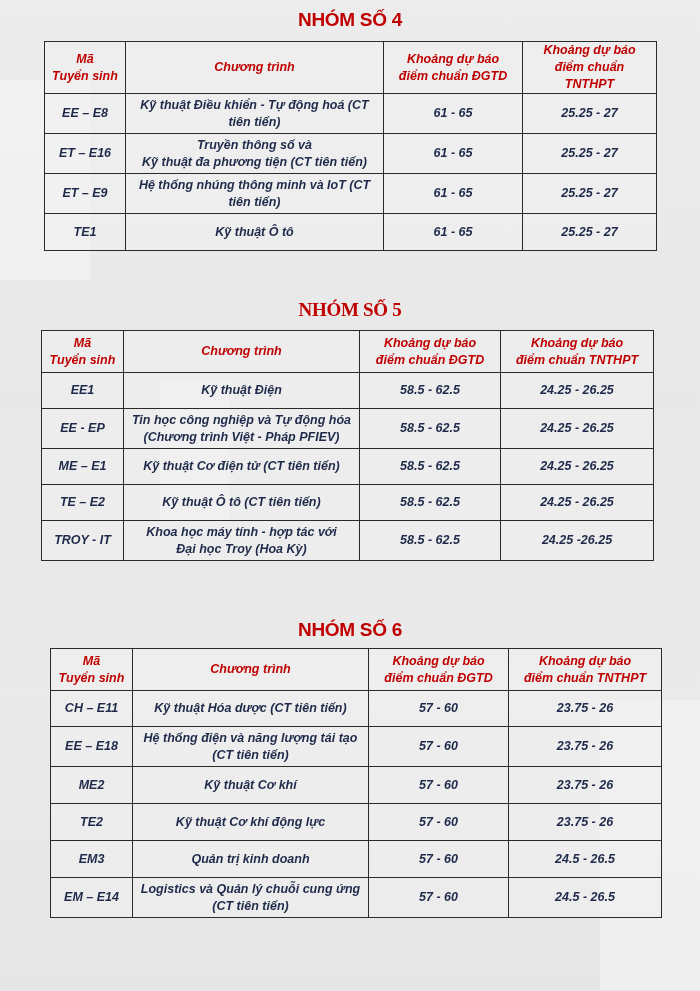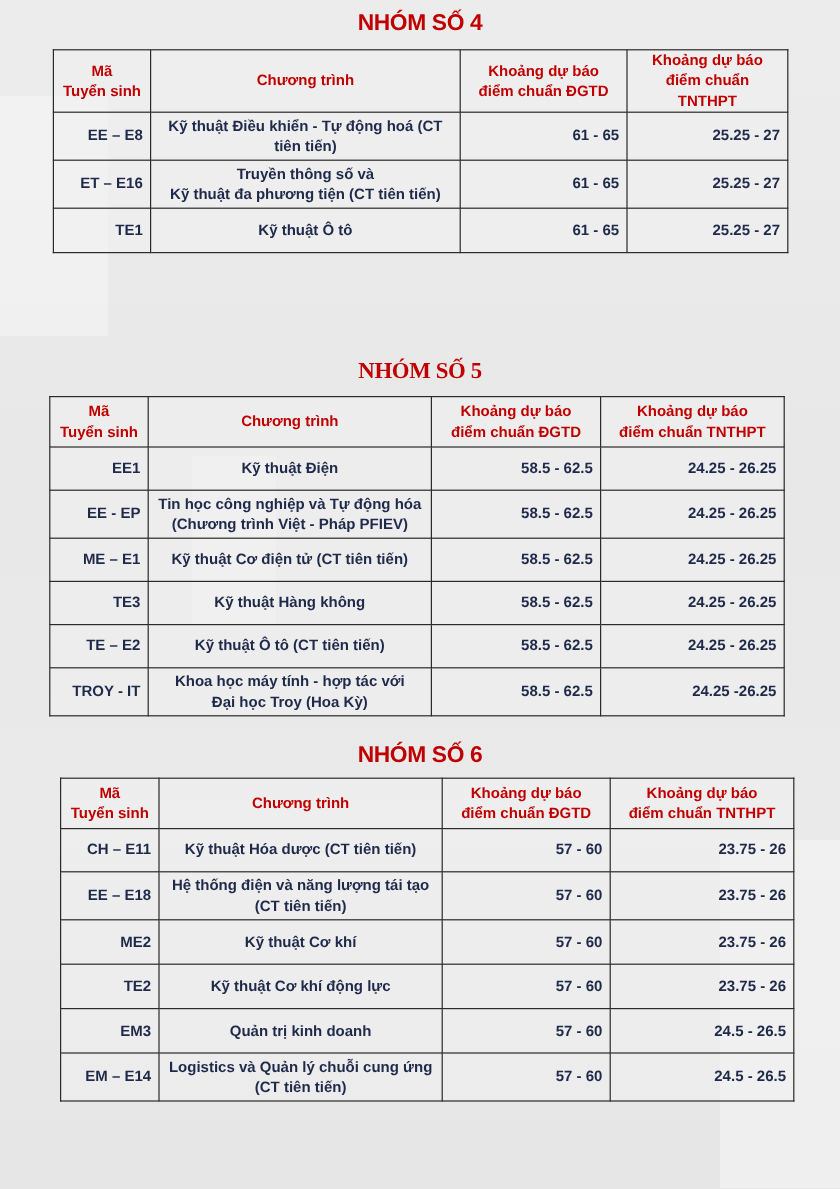--- a/index.html
+++ b/index.html
@@ -25,36 +25,37 @@
       font-weight: bold;
       font-size: 19px;
       letter-spacing: -0.3px;
     }
     table.tbl {
       position: absolute;
       border-collapse: collapse;
       table-layout: fixed;
       background: rgba(240,240,240,0.55);
       border: 1.5px solid #2a2a2a;
+      font-style: italic;
     }
     table.tbl th, table.tbl td {
       border: 1px solid #2a2a2a;
       padding: 0 6px;
       font-size: 12.5px;
       line-height: 17px;
       font-weight: bold;
       vertical-align: middle;
     }
     table.tbl th {
       color: #c00000;
       text-align: center;
       height: 41px;
     }
     table.tbl td { color: #1f2a4a; }
-    table.tbl td.code, table.tbl td.num { text-align: right; }
+    table.tbl td.code, table.tbl td.num { text-align: center; }
     table.tbl td.prog { text-align: center; }
   </style>
 </head>
 <body>
 
 <div class="bg-deco" style="left:0;top:80px;width:90px;height:200px;"></div>
 <div class="bg-deco" style="left:160px;top:380px;width:70px;height:140px;"></div>
 <div class="bg-deco" style="left:600px;top:700px;width:100px;height:290px;"></div>
 
 <div class="group-title" style="top:9px;">NHÓM SỐ 4</div>
@@ -83,20 +84,26 @@
       <td class="num">61 - 65</td>
       <td class="num">25.25 - 27</td>
     </tr>
     <tr style="height:40px">
       <td class="code">ET – E16</td>
       <td class="prog" style="white-space:pre-line">Truyền thông số và
 Kỹ thuật đa phương tiện (CT tiên tiến)</td>
       <td class="num">61 - 65</td>
       <td class="num">25.25 - 27</td>
     </tr>
+    <tr style="height:40px">
+      <td class="code">ET – E9</td>
+      <td class="prog">Hệ thống nhúng thông minh và IoT (CT tiên tiến)</td>
+      <td class="num">61 - 65</td>
+      <td class="num">25.25 - 27</td>
+    </tr>
     <tr style="height:37px">
       <td class="code">TE1</td>
       <td class="prog">Kỹ thuật Ô tô</td>
       <td class="num">61 - 65</td>
       <td class="num">25.25 - 27</td>
     </tr>
   </tbody>
 </table>
 
 <div class="group-title" style="top:299px;font-family:Liberation Serif, serif;">NHÓM SỐ 5</div>
@@ -132,26 +139,20 @@
       <td class="num">58.5 - 62.5</td>
       <td class="num">24.25 - 26.25</td>
     </tr>
     <tr style="height:36px">
       <td class="code">ME – E1</td>
       <td class="prog">Kỹ thuật Cơ điện tử (CT tiên tiến)</td>
       <td class="num">58.5 - 62.5</td>
       <td class="num">24.25 - 26.25</td>
     </tr>
     <tr style="height:36px">
-      <td class="code">TE3</td>
-      <td class="prog">Kỹ thuật Hàng không</td>
-      <td class="num">58.5 - 62.5</td>
-      <td class="num">24.25 - 26.25</td>
-    </tr>
-    <tr style="height:36px">
       <td class="code">TE – E2</td>
       <td class="prog">Kỹ thuật Ô tô (CT tiên tiến)</td>
       <td class="num">58.5 - 62.5</td>
       <td class="num">24.25 - 26.25</td>
     </tr>
     <tr style="height:40px">
       <td class="code">TROY - IT</td>
       <td class="prog" style="white-space:pre-line">Khoa học máy tính - hợp tác với
 Đại học Troy (Hoa Kỳ)</td>
       <td class="num">58.5 - 62.5</td>

